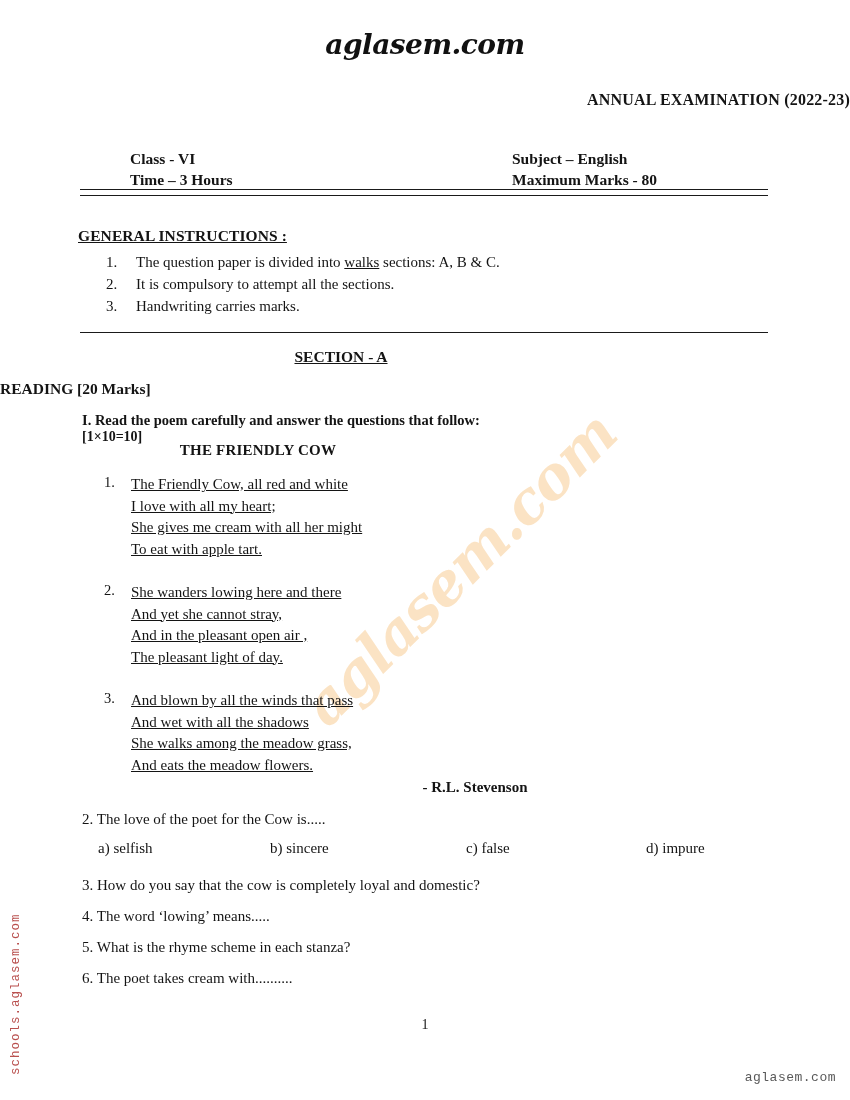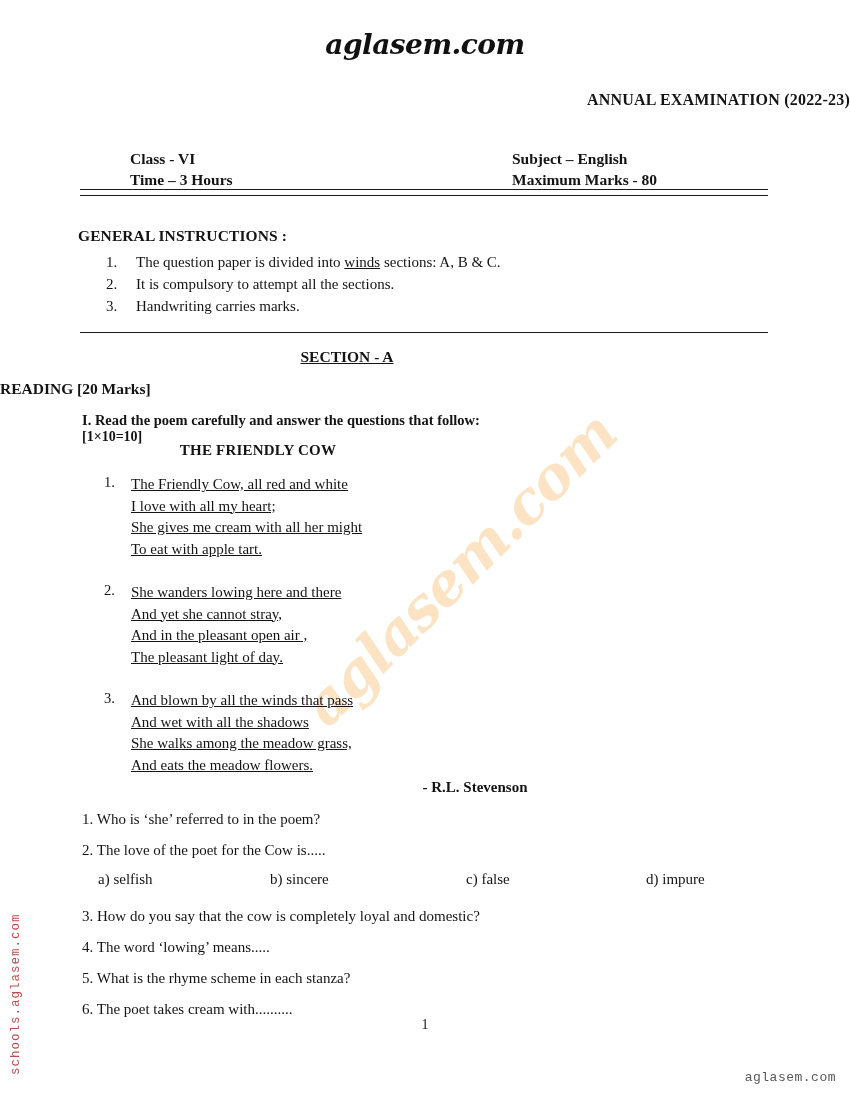--- a/index.html
+++ b/index.html
@@ -130,20 +130,21 @@
 
   .instructions {
     position: absolute;
     left: 78px;
     top: 227px;
     width: 690px;
     font-size: 15px;
   }
   .instructions-title {
     font-weight: 700;
+    text-decoration: underline;
     font-size: 15.5px;
     letter-spacing: 0.1px;
   }
   .instructions ol {
     margin: 6px 0 0 0;
     padding-left: 28px;
     list-style: none;
   }
   .instructions li {
     position: relative;
@@ -161,21 +162,21 @@
     position: absolute;
     left: 80px;
     top: 332px;
     width: 688px;
     height: 0;
     border-top: 1.5px solid #1a1a1a;
   }
 
   .section-head {
     position: absolute;
-    left: 6px;
+    left: 0;
     top: 348px;
     width: 682px;
     text-align: center;
     font-weight: 700;
     font-size: 15.5px;
   }
   .section-head span { text-decoration: underline; }
 
   .reading-head {
     position: absolute;
@@ -293,21 +294,21 @@
         <div class="meta-right">Maximum Marks - 80</div>
       </div>
     </div>
 
     <div class="rule-double"></div>
 
     <div class="instructions">
       <div class="instructions-title">GENERAL INSTRUCTIONS :</div>
       <ol>
         <li>
-          <span class="num">1.</span><span>The question paper is divided into </span><span class="u">winds</span><span> sections: A, B &amp; C.</span>
+          <span class="num">1.</span><span>The question paper is divided into </span><span class="u">walks</span><span> sections: A, B &amp; C.</span>
         </li>
         <li>
           <span class="num">2.</span><span>It is compulsory to attempt all the sections.</span>
         </li>
         <li>
           <span class="num">3.</span><span>Handwriting carries marks.</span>
         </li>
       </ol>
     </div>
 
@@ -344,21 +345,20 @@
         <div class="line">And blown by all the winds that pass</div>
         <div class="line">And wet with all the shadows</div>
         <div class="line">She walks among the meadow grass,</div>
         <div class="line">And eats the meadow flowers.</div>
       </div>
     </div>
 
     <div class="attribution">- R.L. Stevenson</div>
 
     <div class="questions">
-      <div class="question">1. Who is ‘she’ referred to in the poem?</div>
       <div class="question">2. The love of the poet for the Cow is.....</div>
       <div class="mcq">
         <span class="opt o0">a) selfish</span>
         <span class="opt o1">b) sincere</span>
         <span class="opt o2">c) false</span>
         <span class="opt o3">d) impure</span>
       </div>
       <div class="question">3. How do you say that the cow is completely loyal and domestic?</div>
       <div class="question">4. The word ‘lowing’ means.....</div>
       <div class="question">5. What is the rhyme scheme in each stanza?</div>

